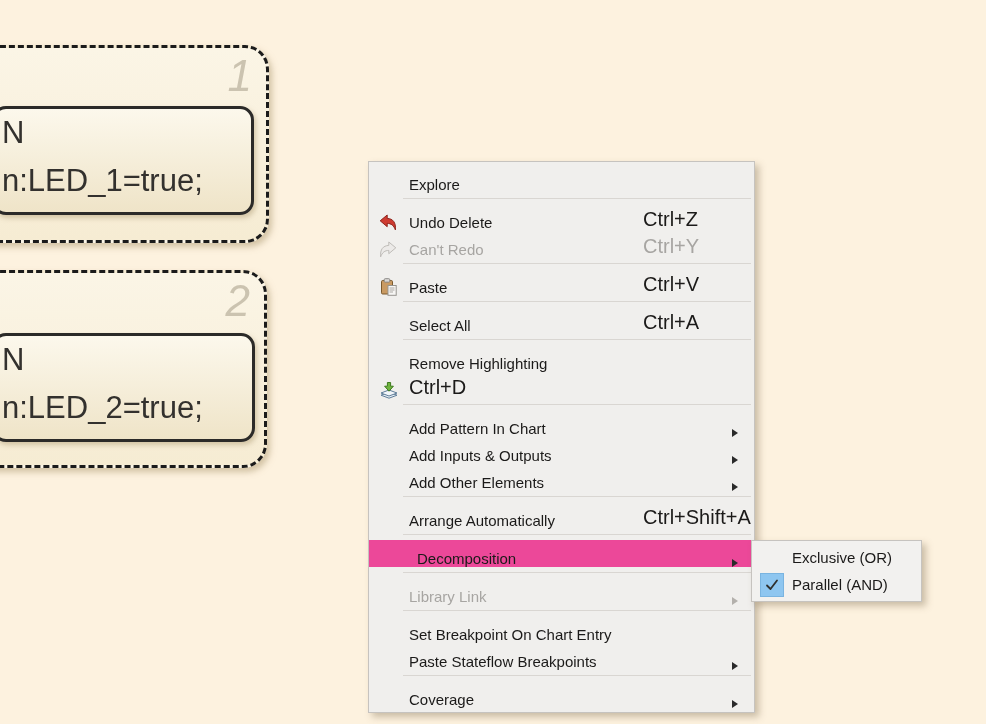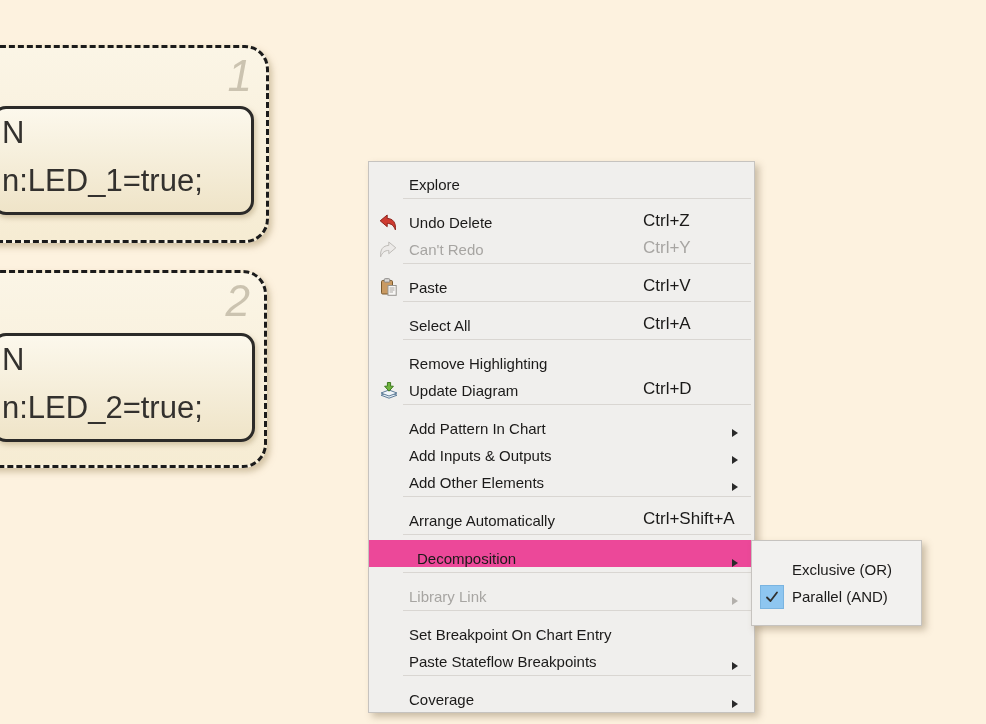--- a/index.html
+++ b/index.html
@@ -56,41 +56,41 @@
     width:387px;
     background:#F0EFED;
     border:1px solid #C6C3BF;
     box-shadow:4px 4px 7px rgba(110,90,60,.35);
     padding:4px 0;
   }
   .mi { display:flex; align-items:flex-end; height:27px; }
   .mi.hl { background:#ec4899;padding-left:8px; }
   .mi .ic { flex:0 0 40px; display:flex; justify-content:center; align-items:center; }
   .mi .lbl { flex:0 0 234px; font-size:15px; color:#1B1A19; white-space:nowrap; overflow:hidden; }
-  .mi .sc  { flex:1; font-size:17px; color:#1B1A19; white-space:nowrap; }
+  .mi .sc  { flex:1; font-size:20px; color:#1B1A19; white-space:nowrap; }
   .mi .ar  { flex:0 0 22px; display:flex; align-items:center; }
   .mi .ar.show::before {
     content:""; width:0; height:0;
     border-left:6px solid #2A2A2A;
     border-top:4.5px solid transparent;
     border-bottom:4.5px solid transparent;
   }
   .mi.dis .lbl, .mi.dis .sc { color:#A7A5A2;margin-top:48px; }
   .mi.dis .ar.show::before { border-left-color:#B3B0AC; }
   .sep { height:1px; background:#D9D6D2; margin:5px 3px 5px 34px; }
 
   
   .submenu {
     position:absolute;
     left:751px; top:540px;
     width:171px;
     background:#F2F1EF;
     border:1px solid #C6C3BF;
     box-shadow:4px 4px 7px rgba(110,90,60,.35);
-    padding:15px 0;
+    padding:3px 0;
   }
   .smi { display:flex; align-items:center; height:27px; }
   .smi .chk { flex:0 0 40px; display:flex; justify-content:center; align-items:center; }
   .chk .box {
     width:24px; height:24px;
     background:#8EC6F0;
     border:1px solid #7AB4E0;
     display:flex; align-items:center; justify-content:center;
   }
   .smi .lbl { flex:1; font-size:15px; color:#1B1A19; white-space:nowrap; }
@@ -188,21 +188,20 @@
   </div>
 
   <div class="mi">
     <span class="ic">
       <svg width="20" height="17" viewBox="0 0 20 17">
         <path d="M2 13.2 L10 10.2 L18 13.2 L10 16.2 Z" fill="#E6EDF3" stroke="#5F7E99" stroke-width="1" stroke-linejoin="round"></path>
         <path d="M2 11 L10 8 L18 11 L10 14 Z" fill="#F2F6FA" stroke="#5F7E99" stroke-width="1" stroke-linejoin="round"></path>
         <path d="M8.4 0.5 L11.6 0.5 L11.6 4.2 L14.4 4.2 L10 9.2 L5.6 4.2 L8.4 4.2 Z" fill="#6FB43E" stroke="#3E7A1E" stroke-linejoin="round"></path>
       </svg>
     </span>
-    <span class="lbl">Update Diagram</span>
     <span class="sc">Ctrl+D</span>
     <span class="ar"></span>
   </div>
 
   <div class="sep"></div>
 
   <div class="mi">
     <span class="ic"></span>
     <span class="lbl">Add Pattern In Chart</span>
     <span class="sc"></span>

